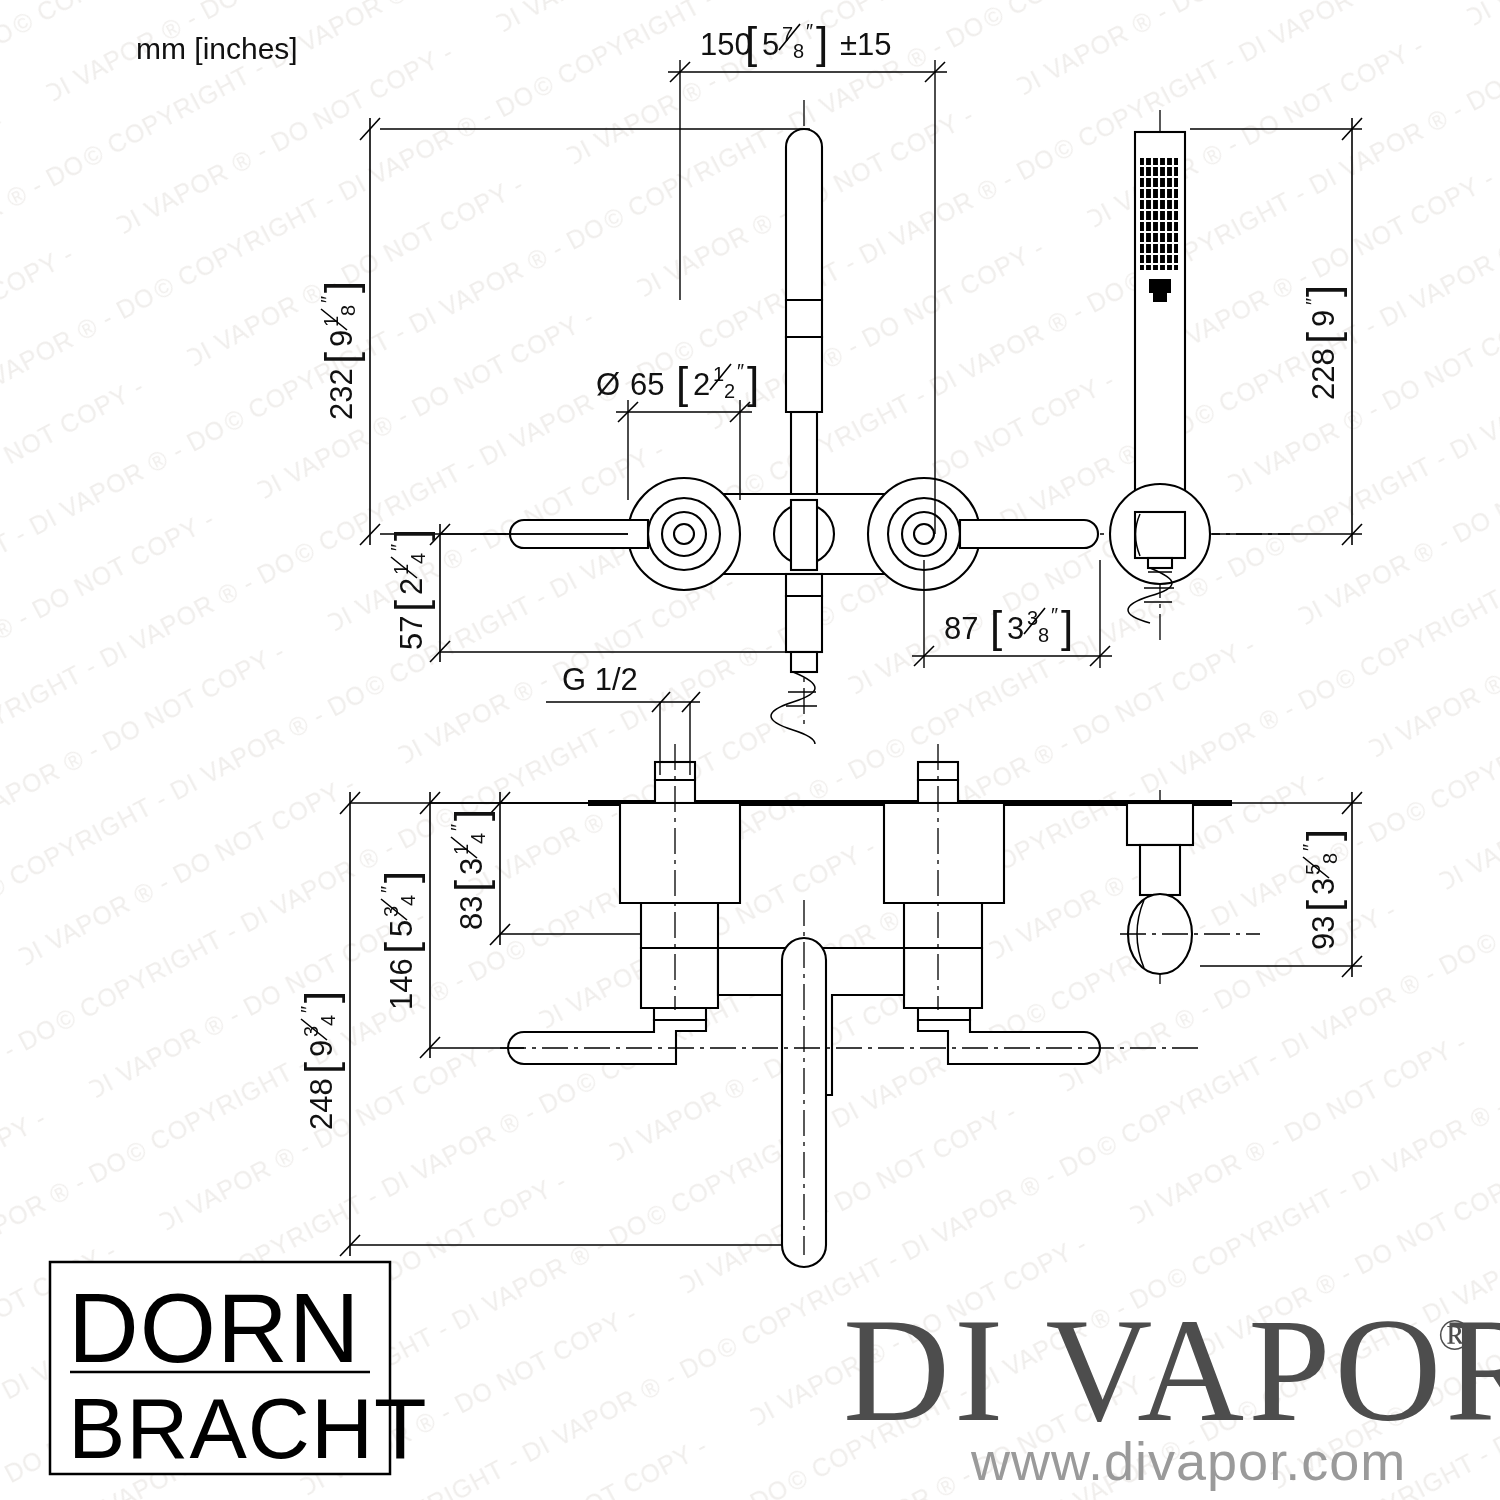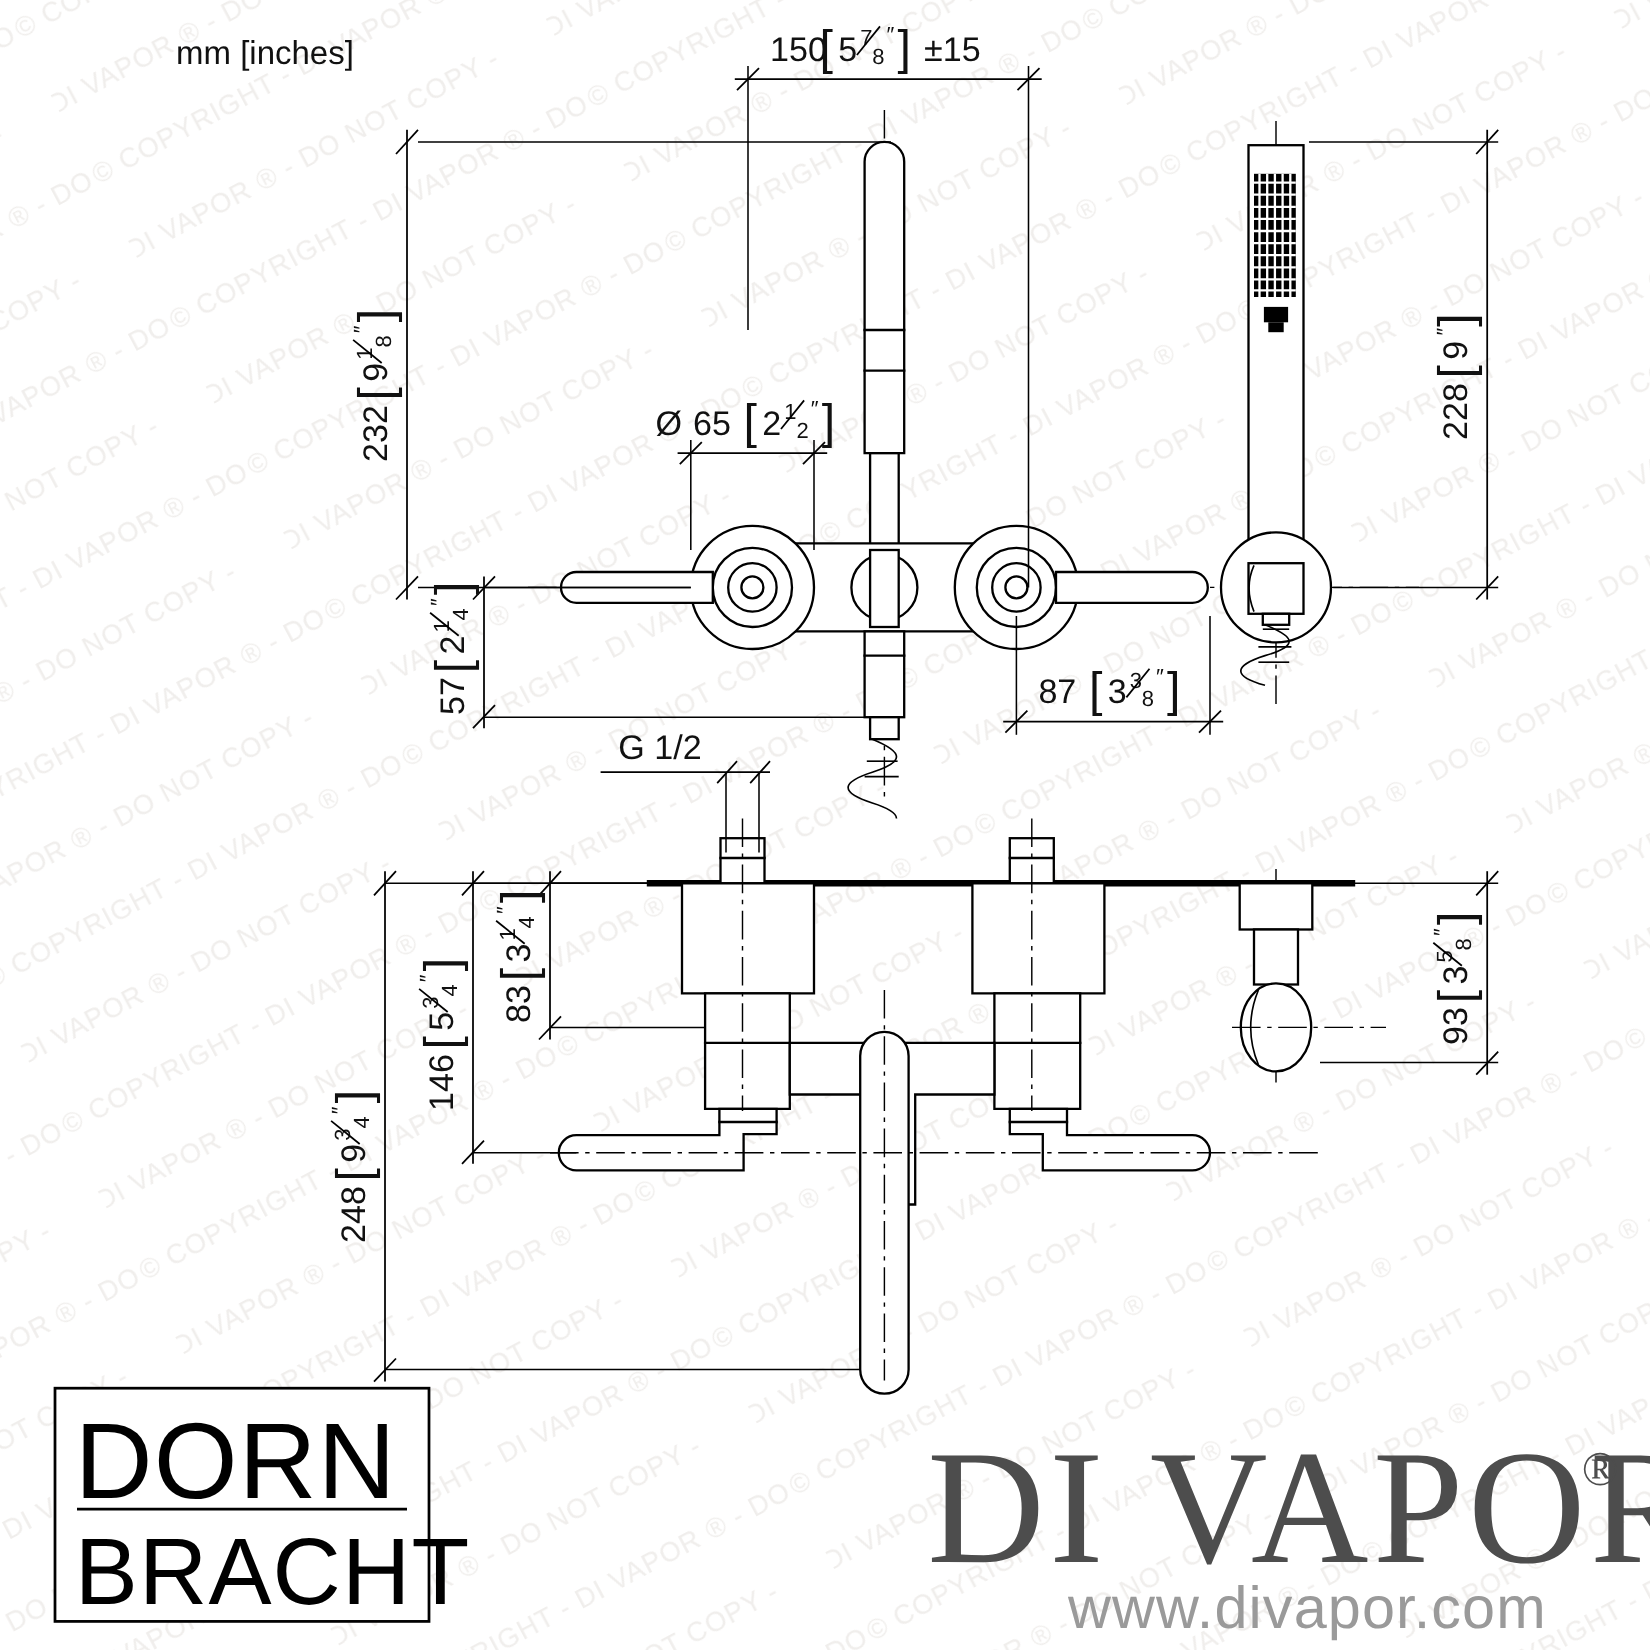--- a/index.html
+++ b/index.html
@@ -39,21 +39,21 @@
   <svg class="layer" id="watermark" viewBox="0 0 1500 1500" width="1500" height="1500">
     <defs>
       <pattern id="wmpat" patternUnits="userSpaceOnUse" width="430" height="150" patternTransform="rotate(-28)">
         <text class="wm-text" x="0" y="40">© COPYRIGHT - DI VAPOR ® - DO NOT COPY -</text>
         <text class="wm-text" x="-215" y="115">© COPYRIGHT - DI VAPOR ® - DO NOT COPY -</text>
       </pattern>
     </defs>
     <rect x="0" y="0" width="1500" height="1500" fill="url(#wmpat)"></rect>
   </svg>
 
-  <div class="unit-label" style="left:160px;top:32px;">mm [inches]</div>
+  <div class="unit-label" style="left:136px;top:32px;">mm [inches]</div>
 
   <svg class="layer" id="drawing" viewBox="0 0 1500 1500" width="1500" height="1500">
     <defs>
       <style>
         .ln   { stroke:#000; stroke-width:2.1; fill:none; stroke-linecap:square; }
         .thin { stroke:#000; stroke-width:1.5; fill:none; }
         .dim  { stroke:#000; stroke-width:1.6; fill:none; }
         .ext  { stroke:#000; stroke-width:1.4; fill:none; }
         .cl   { stroke:#000; stroke-width:1.3; fill:none; stroke-dasharray:26 6 4 6; }
         .heavy{ stroke:#000; stroke-width:6; fill:none; }

